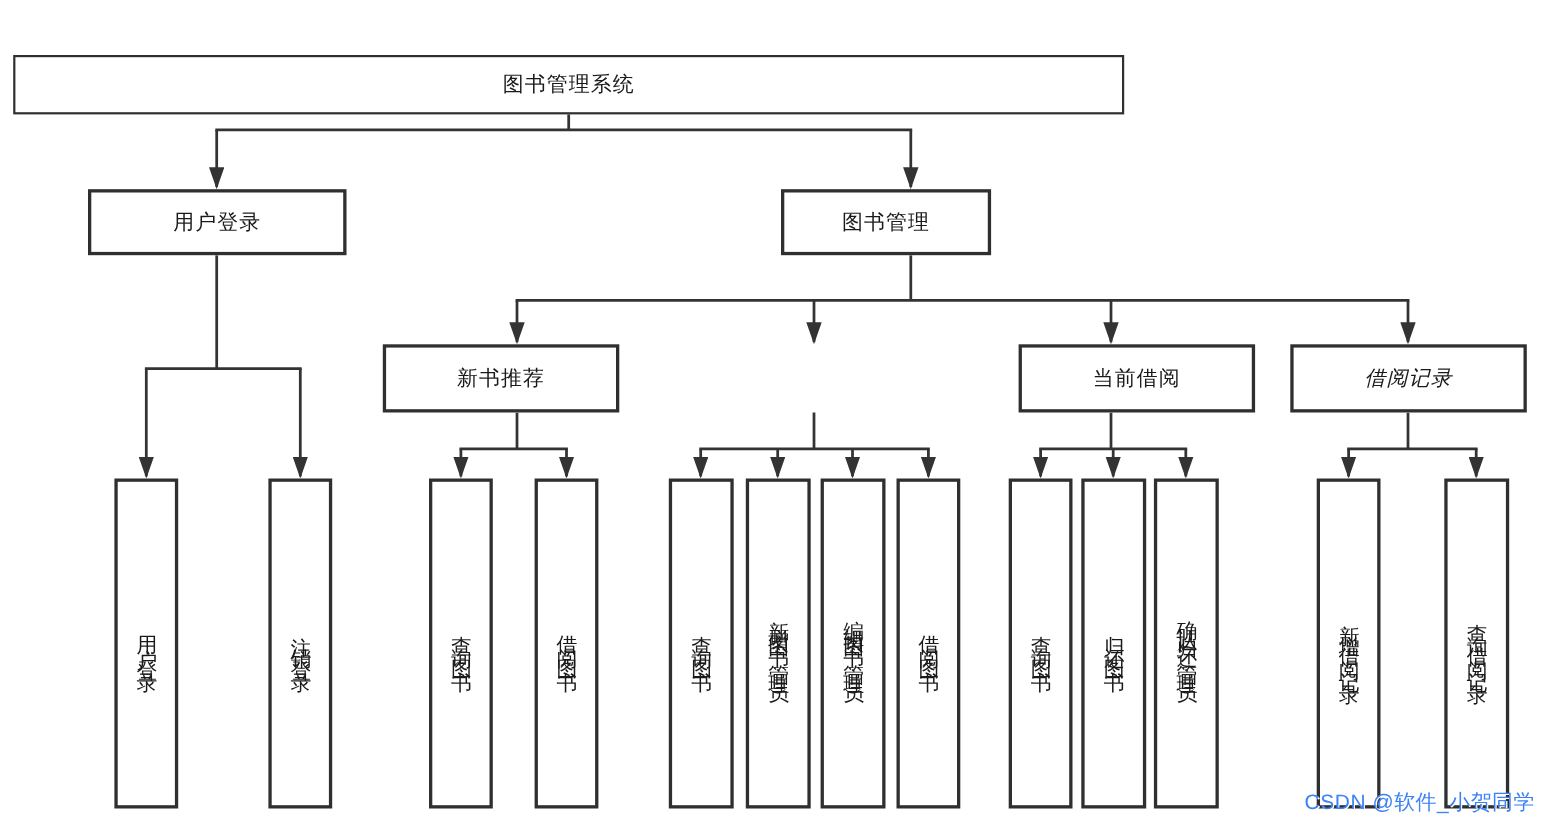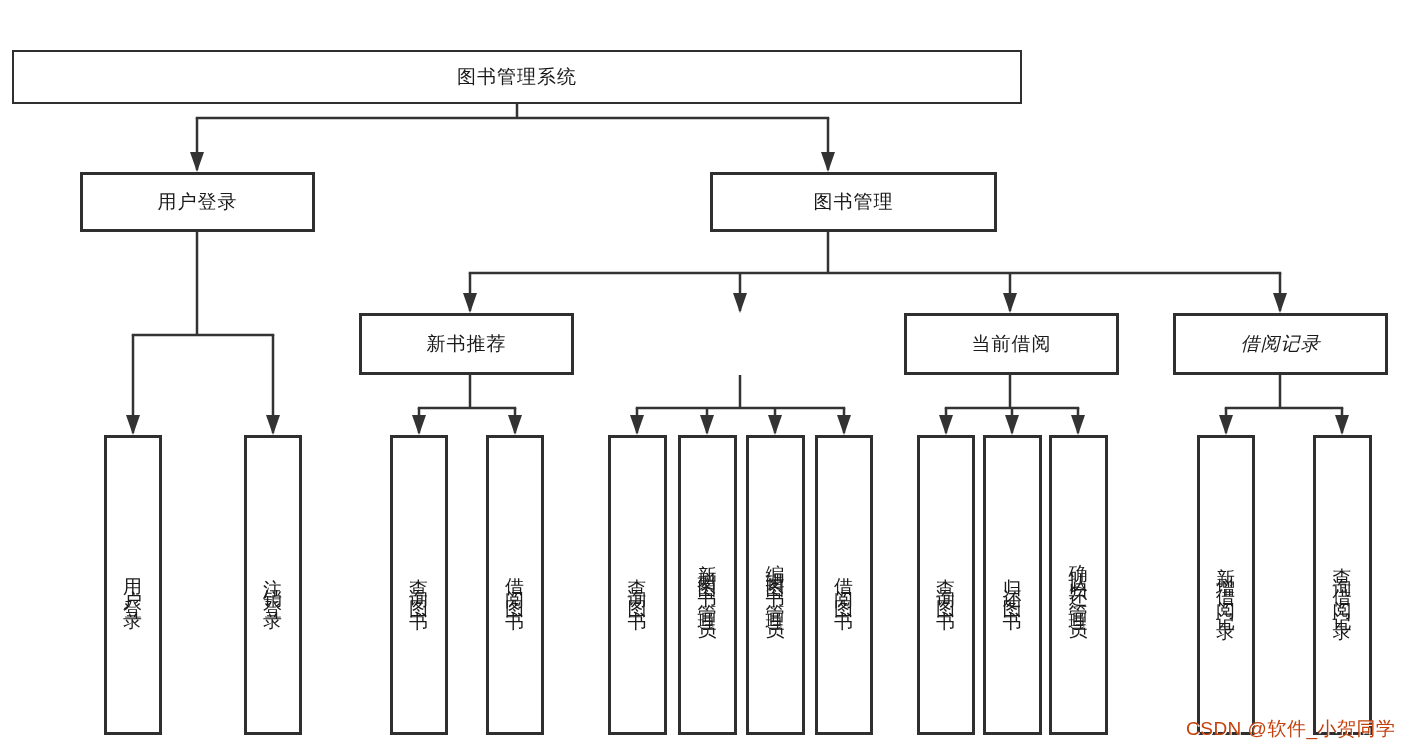--- a/index.html
+++ b/index.html
@@ -21,21 +21,21 @@
     border:3px solid #2f2f2f;box-sizing:border-box;
     display:flex;align-items:center;justify-content:center;
   }
   .vtext{
     writing-mode:vertical-lr;text-orientation:mixed;
     font-size:19px;letter-spacing:11px;line-height:1;white-space:nowrap;
   }
   .vtext.tight{letter-spacing:8px;}
   .watermark{
     position:absolute;left:1186px;top:716px;font-size:19px;
-    color:#c2410c;letter-spacing:0.5px;white-space:nowrap;z-index:5;
+    color:#3b82f6;letter-spacing:0.5px;white-space:nowrap;z-index:5;
     text-shadow:1px 1px 0 #ffffff;
   }
 </style>
 </head>
 <body>
 
 <div class="canvas">
 
   <svg class="wires" viewBox="0 0 1405 747" xmlns="http://www.w3.org/2000/svg">
     <defs>
@@ -86,28 +86,28 @@
     </g>
   </svg>
 
   <div class="box rootbox">
     <span>图书管理系统</span>
   </div>
 
   <div class="box l2box" style="left:80px;">
     <span>用户登录</span>
   </div>
-  <div class="box l2box" style="left:710px;width:287px;">
+  <div class="box l2box" style="left:710px;width:191px;">
     <span>图书管理</span>
   </div>
 
-  <div class="box l3box" style="left:359px;">
+  <div class="box l3box" style="left:348px;">
     <span>新书推荐</span>
   </div>
-  <div class="box l3box" style="left:904px;text-align:center;">
+  <div class="box l3box" style="left:926px;text-align:center;">
     <span>当前借阅</span>
   </div>
   <div class="box l3box" style="left:1173px;font-style:italic;">
     <span>借阅记录</span>
   </div>
 
   <div class="vbox" style="left:104px;">
     <span class="vtext">用户登录</span>
   </div>
   <div class="vbox" style="left:244px;">

